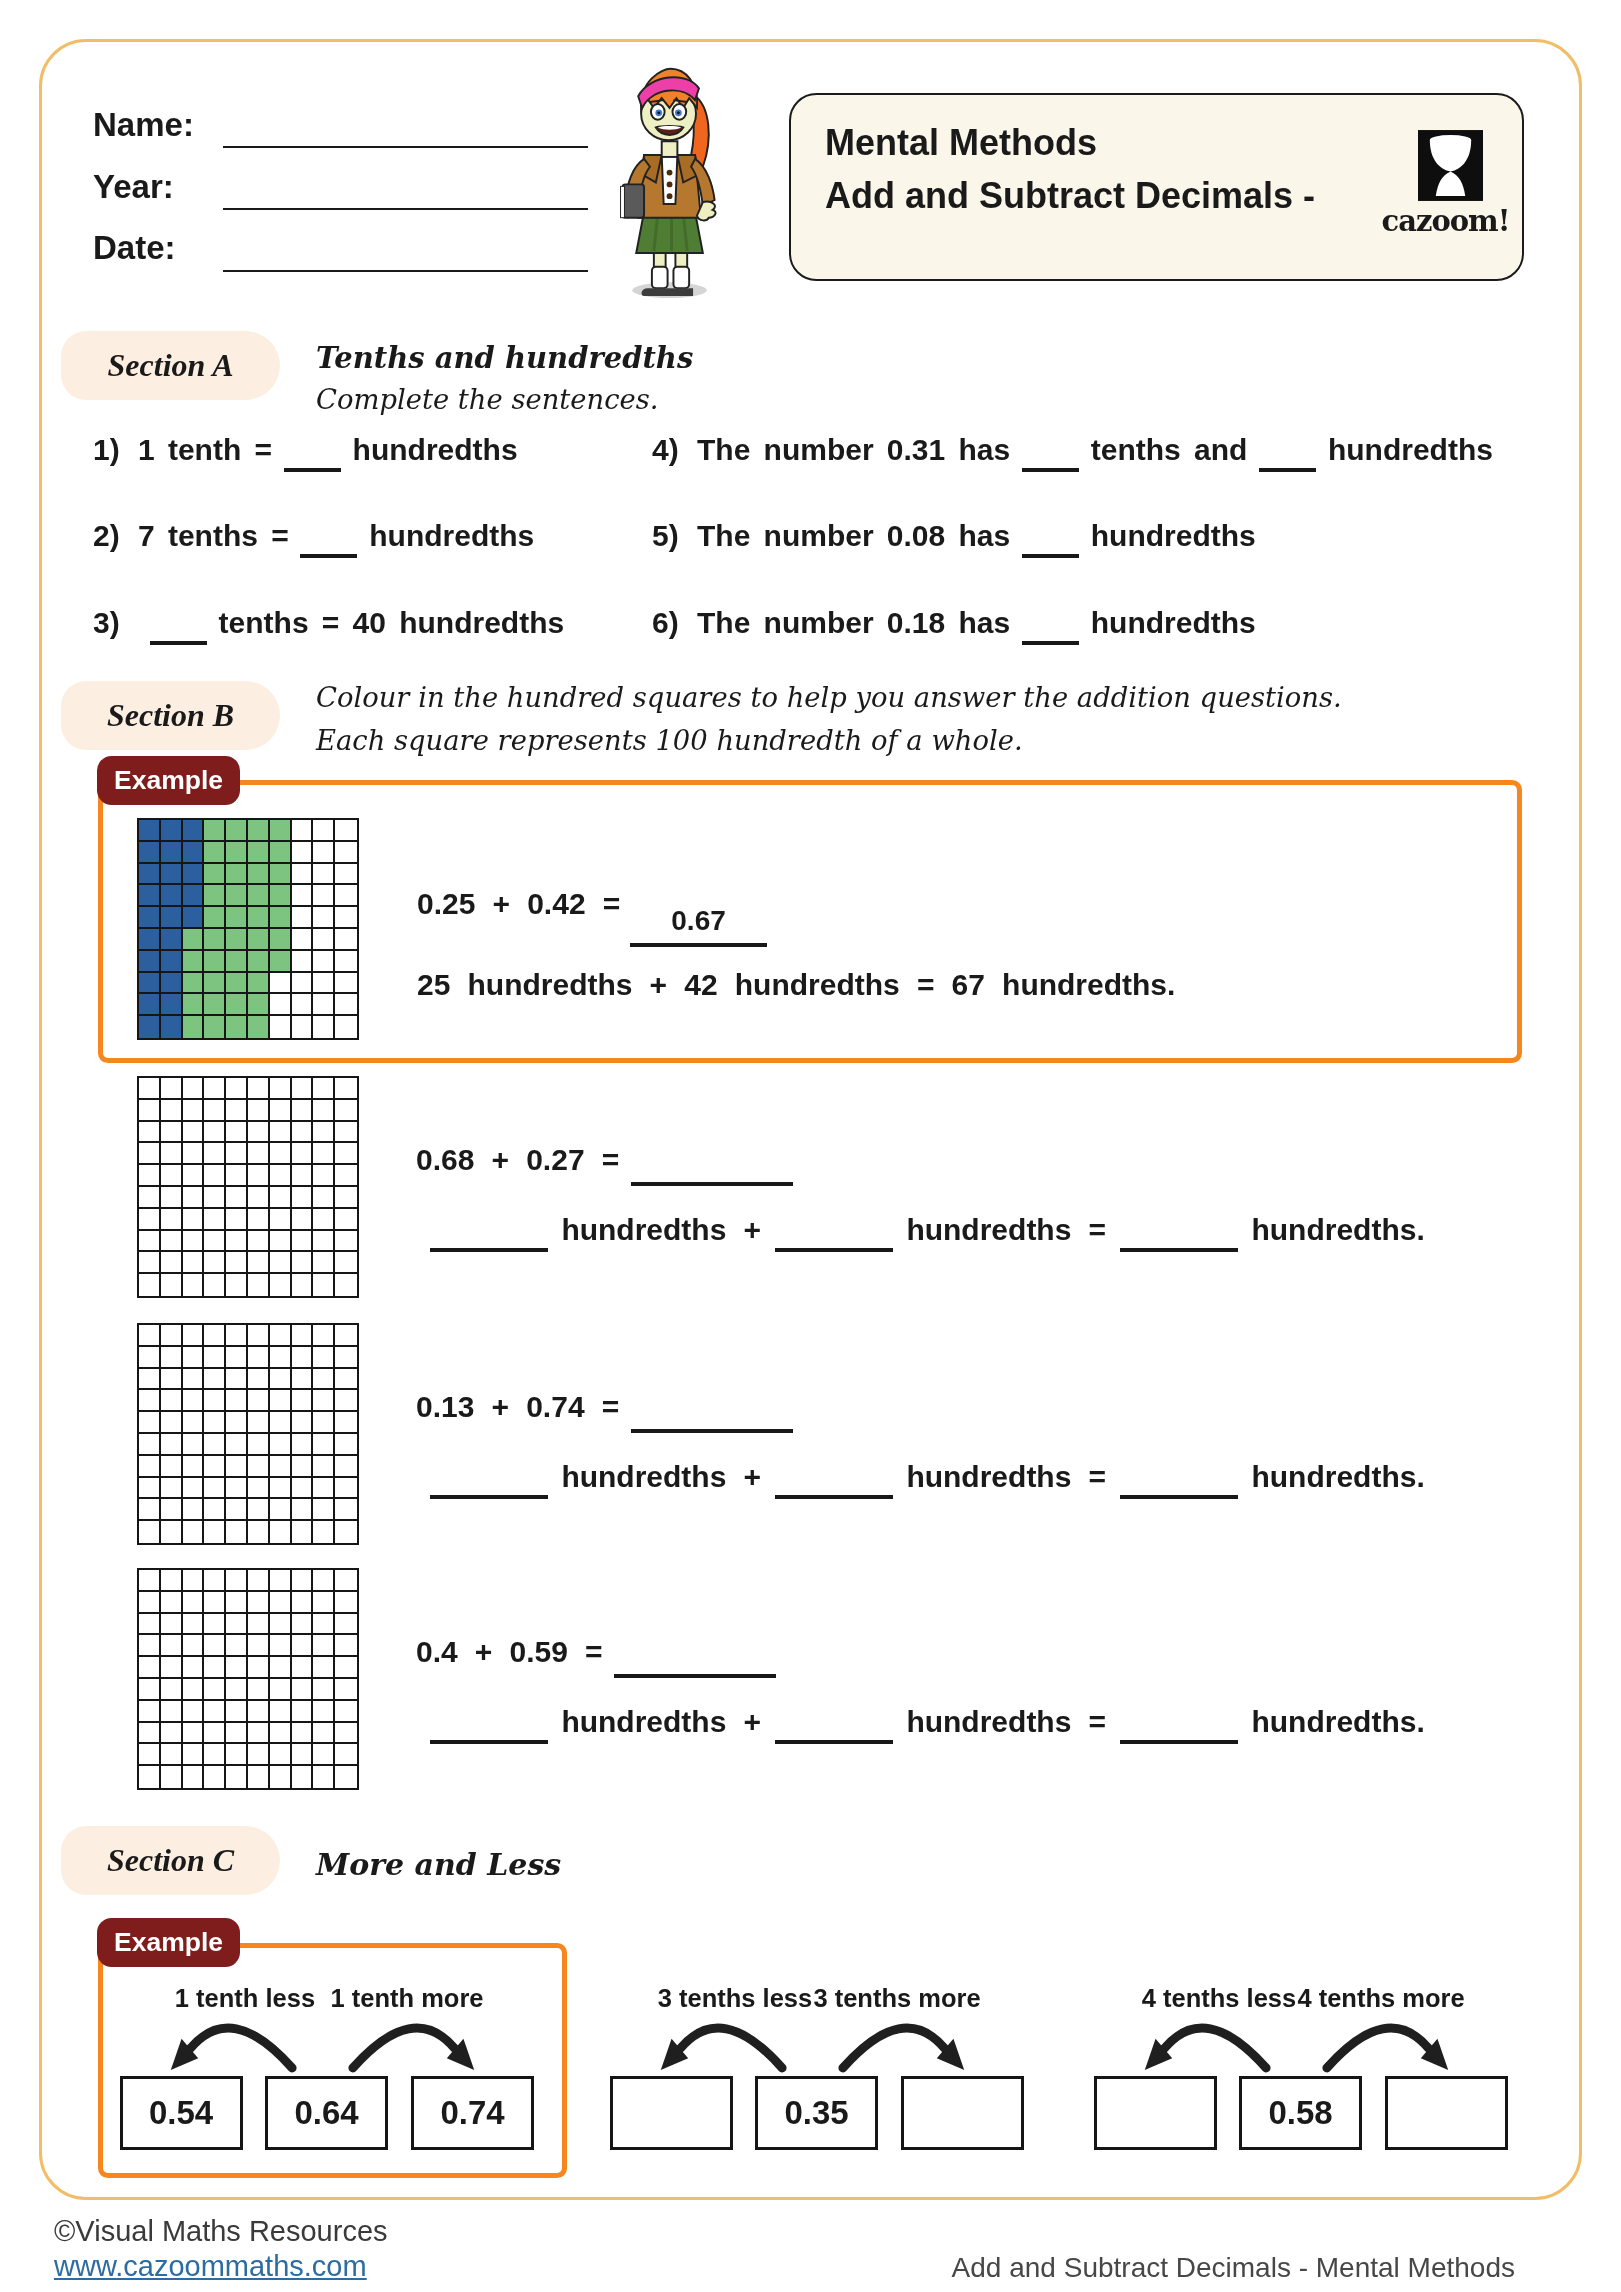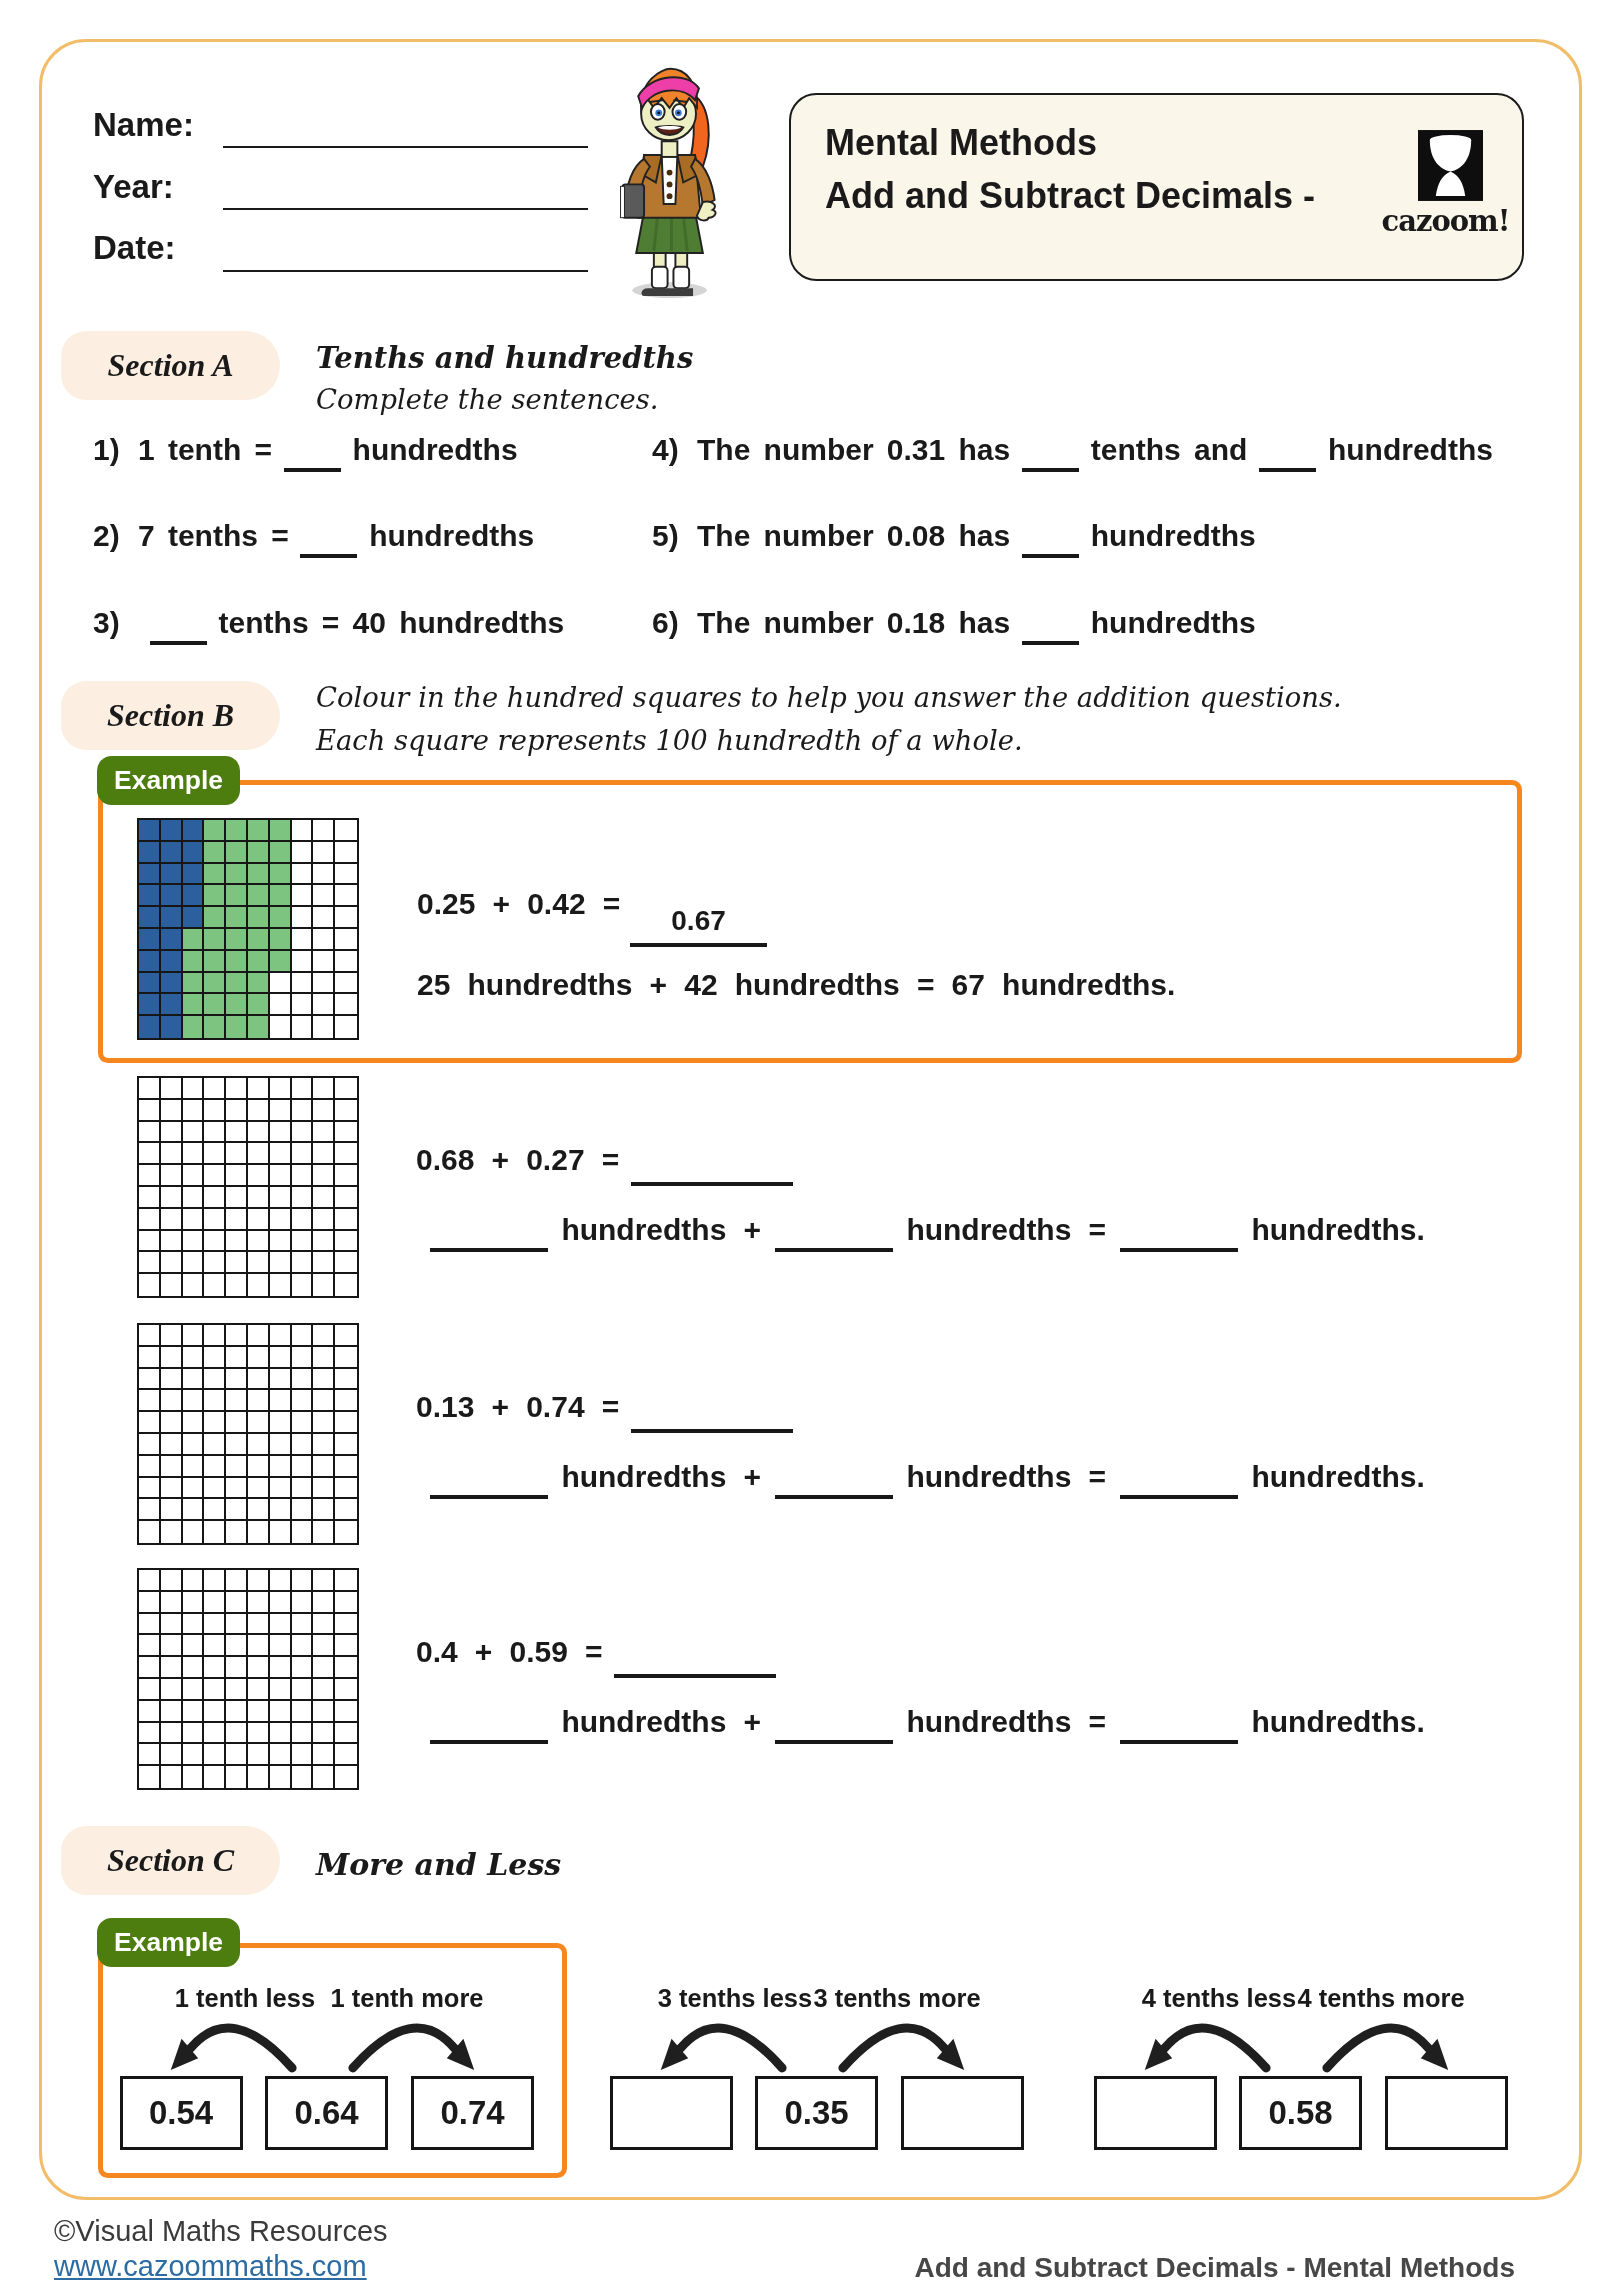--- a/index.html
+++ b/index.html
@@ -32,41 +32,41 @@
   .hgrid{position:absolute;width:222px;height:222px;border:2.9px solid #161616;box-sizing:border-box;
          display:grid;grid-template-columns:repeat(10,1fr);grid-template-rows:repeat(10,1fr);background:#fff;}
   .hgrid .cell{border-right:2px solid #161616;border-bottom:2px solid #161616;}
   .hgrid .cell:nth-child(10n){border-right:none;}
   .hgrid .cell:nth-child(n+91){border-bottom:none;}
   .hgrid.blankgrid .cell{border-bottom-width:2.9px;}
   .hgrid.blankgrid .cell:nth-child(n+91){border-bottom:none;}
   .cell.blue{background:#2c5f9e;}
   .cell.green{background:#7cc47f;}
   
-  .ex-tab{background:#4d7c0f;color:#fff;font-weight:bold;font-size:26.5px;width:143px;height:49px;
+  .ex-tab{background:#7f1d1d;color:#fff;font-weight:bold;font-size:26.5px;width:143px;height:49px;
           border-radius:14.7px;display:flex;align-items:center;justify-content:center;z-index:3;}
   .ex-box{border:5.9px solid #f6871f;border-radius:9.8px;box-sizing:border-box;z-index:1;}
   .eq{font-weight:bold;font-size:30px;word-spacing:8.8px;white-space:nowrap;}
   .ans{display:inline-block;min-width:137px;text-align:center;border-bottom:4.9px solid #181818;
        vertical-align:-15.7px;padding-bottom:5.9px;margin-left:9.8px;font-size:28px;}
   .eq-blank{display:inline-block;width:162px;height:33px;border-bottom:4.9px solid #181818;
             vertical-align:-15.7px;margin-left:11.8px;}
   .sent{font-weight:bold;font-size:30px;word-spacing:8.8px;white-space:nowrap;}
   .sent .blank{width:118px;margin:0 13.7px;}
   .bq{position:absolute;left:137px;width:1392px;height:235px;}
   
   .cgroup{position:absolute;top:1984px;width:461px;height:172px;}
   .clabel{position:absolute;top:0;width:216px;text-align:center;font-weight:bold;font-size:25.5px;white-space:nowrap;}
   .arc{position:absolute;top:29px;}
   .cbox{position:absolute;top:92px;width:123px;height:74px;border:3.9px solid #151515;box-sizing:border-box;
         background:#fff;display:flex;align-items:center;justify-content:center;font-weight:bold;font-size:33px;}
   
   .foot{font-size:29px;color:#3a3a3a;}
   .foot-link{color:#2d6ca2;text-decoration:underline;cursor:pointer;}
-  .foot-right{color:#474747;font-size:28px;font-weight:bold;}
+  .foot-right{color:#474747;font-size:28px;}
 </style>
 </head>
 <body>
 
 <div class="sheet">
   <div class="page-frame"></div>
 
   <div class="abs hdr-label" style="left:93px;top:106px">Name:</div>
   <div class="abs hdr-label" style="left:93px;top:168px">Year:</div>
   <div class="abs hdr-label" style="left:93px;top:229px">Date:</div>

